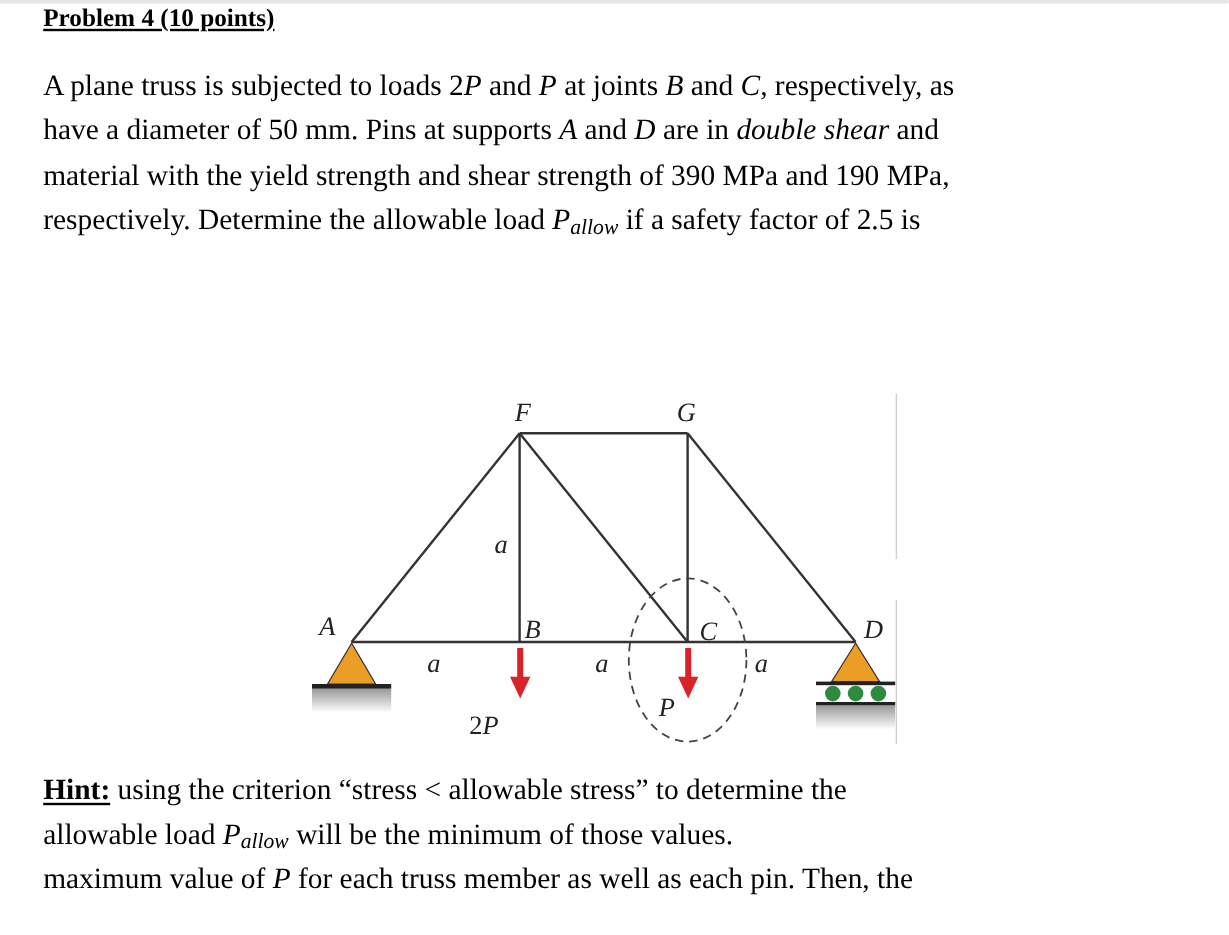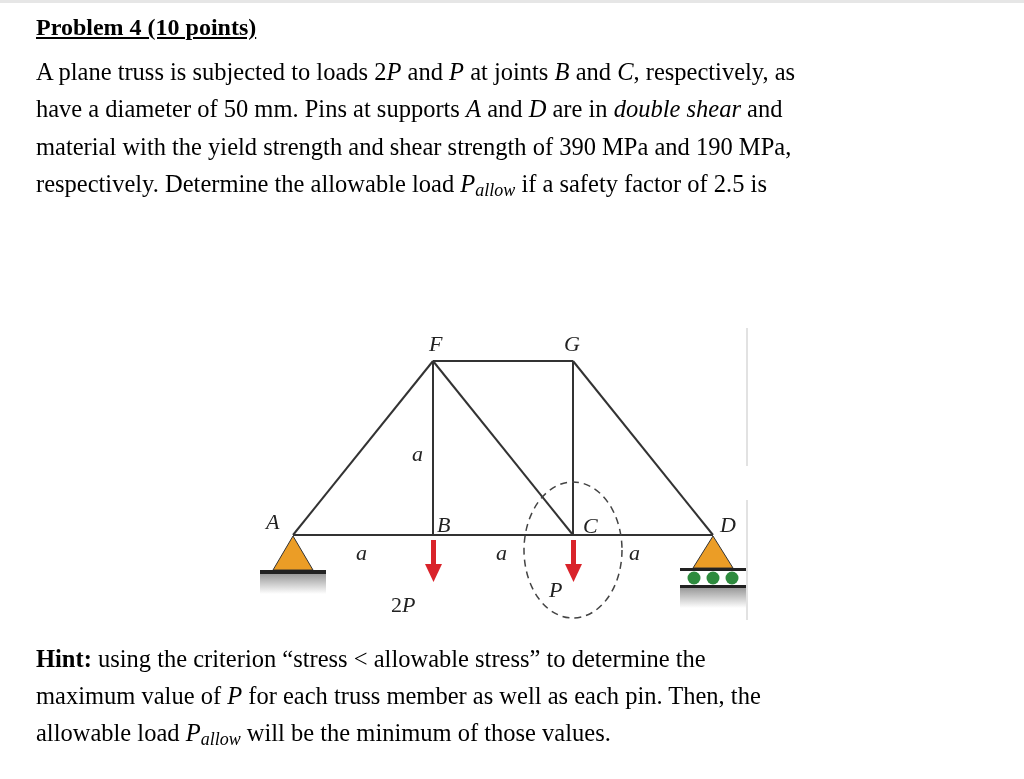--- a/index.html
+++ b/index.html
@@ -2,39 +2,39 @@
 <html><head>
 <meta charset="utf-8">
 <style>
   html, body { margin: 0; padding: 0; }
   body {
     width: 1024px; height: 779px; background: #ffffff; position: relative; overflow: hidden;
     font-family: "Liberation Serif", "DejaVu Serif", serif; color: #000;
   }
   .topbar { position: absolute; left: 0; top: 0; width: 1024px; height: 3px; background: #e6e6e6; }
   .title {
-    position: absolute; left: 36px; top: 12px; font-size: 24px; font-weight: bold;
+    position: absolute; left: 36px; top: 0; font-size: 21px; font-weight: bold;
     text-decoration: underline; text-underline-offset: 2px; line-height: 30px;
   }
   .para {
     position: absolute; left: 36px; top: 53px; width: 960px;
     font-size: 24.5px; line-height: 37.3px;
   }
   .para .line { display: block; white-space: nowrap; }
   .it { font-style: italic; }
   .ul { text-underline-offset: 3px; }
   sub.small { font-size: 18px; font-style: italic; vertical-align: -4px; line-height: 0; }
   .figure { position: absolute; left: 250px; top: 320px; width: 520px; height: 305px; }
   .figure svg { display: block; }
   .hint {
     position: absolute; left: 36px; top: 640px; width: 960px;
     font-size: 24.5px; line-height: 37px;
   }
   .hint .line { display: block; white-space: nowrap; }
-  .hint .lbl { font-weight: bold; text-underline-offset: 3px; text-align: right; }
+  .hint .lbl { font-weight: bold; text-decoration: underline; text-underline-offset: 3px; text-align: right; }
   .flabel { font-family: "Liberation Serif", serif; font-style: italic; font-size: 22px; fill: #222; }
   .fnum { font-family: "Liberation Serif", serif; font-size: 22px; fill: #222; }
 </style>
 </head>
 <body>
 
 <div class="topbar"></div>
 
 <div class="title">Problem 4 (10 points)</div>
 
@@ -107,15 +107,15 @@
     <text class="flabel" x="246" y="240">a</text>
     <text class="flabel" x="379" y="240">a</text>
 
     <text class="fnum" x="141" y="292">2<tspan font-style="italic">P</tspan></text>
     <text class="flabel" x="299" y="277">P</text>
   </svg>
 </div>
 
 <div class="hint">
   <span class="line"><span class="lbl">Hint:</span><span> using the criterion “stress &lt; allowable stress” to determine the</span></span>
+  <span class="line"><span>allowable load </span><span class="it">P</span><sub class="small">allow</sub><span> will be the minimum of those values.</span></span>
   <span class="line"><span>maximum value of </span><span class="it">P</span><span> for each truss member as well as each pin. Then, the</span></span>
-  <span class="line"><span>allowable load </span><span class="it">P</span><sub class="small">allow</sub><span> will be the minimum of those values.</span></span>
 </div>
 
 </body></html>

